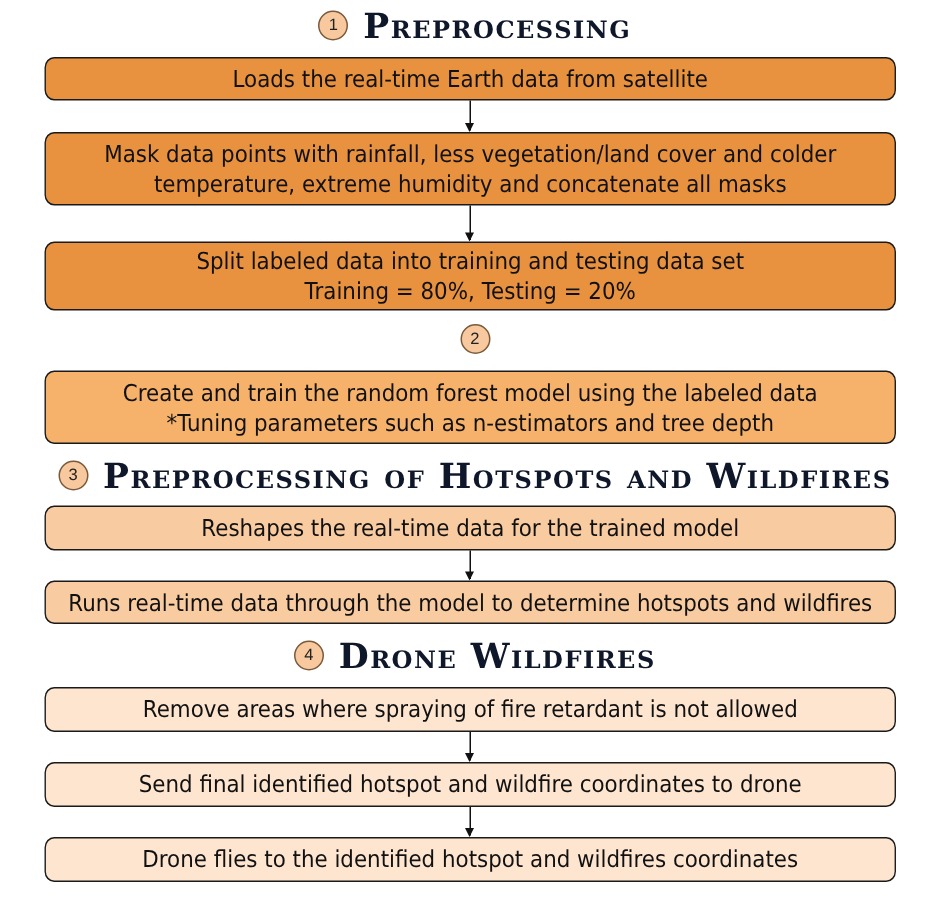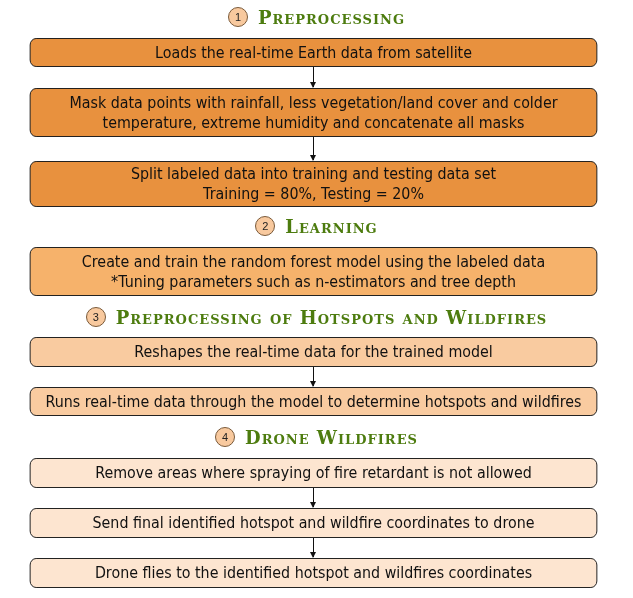--- a/index.html
+++ b/index.html
@@ -35,23 +35,23 @@
       align-items: center;
       justify-content: center;
       font-family: "Liberation Sans", sans-serif;
       font-size: 11px;
       color: #222;
     }
     .stage-title {
       font-family: "DejaVu Serif", serif;
       font-weight: bold;
       font-variant: small-caps;
-      font-size: 18px;
+      font-size: 23px;
       letter-spacing: 1px;
-      color: #4d7c0f;
+      color: #0f172a;
     }
     .step-box {
       position: absolute;
       left: 5px;
       width: 617px;
       box-sizing: border-box;
       border: 1.3px solid #1a1a1a;
       border-radius: 7px;
       display: flex;
       flex-direction: column;
@@ -111,21 +111,20 @@
 </div>
 <div class="arrow" style="top:137px;height:23px;"></div>
 
 <div class="step-box dark" style="top:161px;height:46px;">
   <span class="line">Split labeled data into training and testing data set</span>
   <span class="line">Training = 80%, Testing = 20%</span>
 </div>
 
 <div class="stage-heading" style="top:213px;">
   <span class="stage-num">2</span>
-  <span class="stage-title">Learning</span>
 </div>
 
 <div class="step-box medium" style="top:247px;height:49px;">
   <span class="line">Create and train the random forest model using the labeled data</span>
   <span class="line">*Tuning parameters such as n-estimators and tree depth</span>
 </div>
 
 <div class="stage-heading" style="top:304px;">
   <span class="stage-num">3</span>
   <span class="stage-title">Preprocessing of Hotspots and Wildfires</span>

